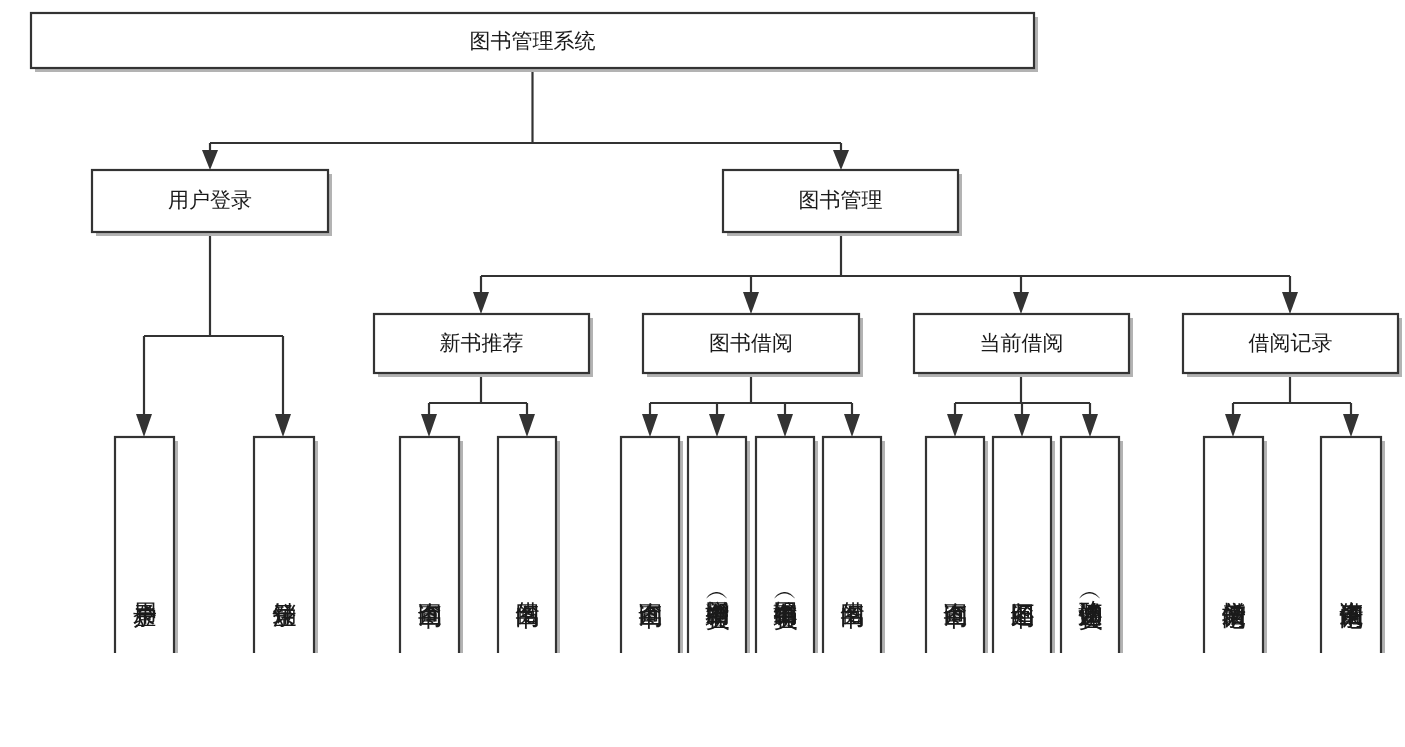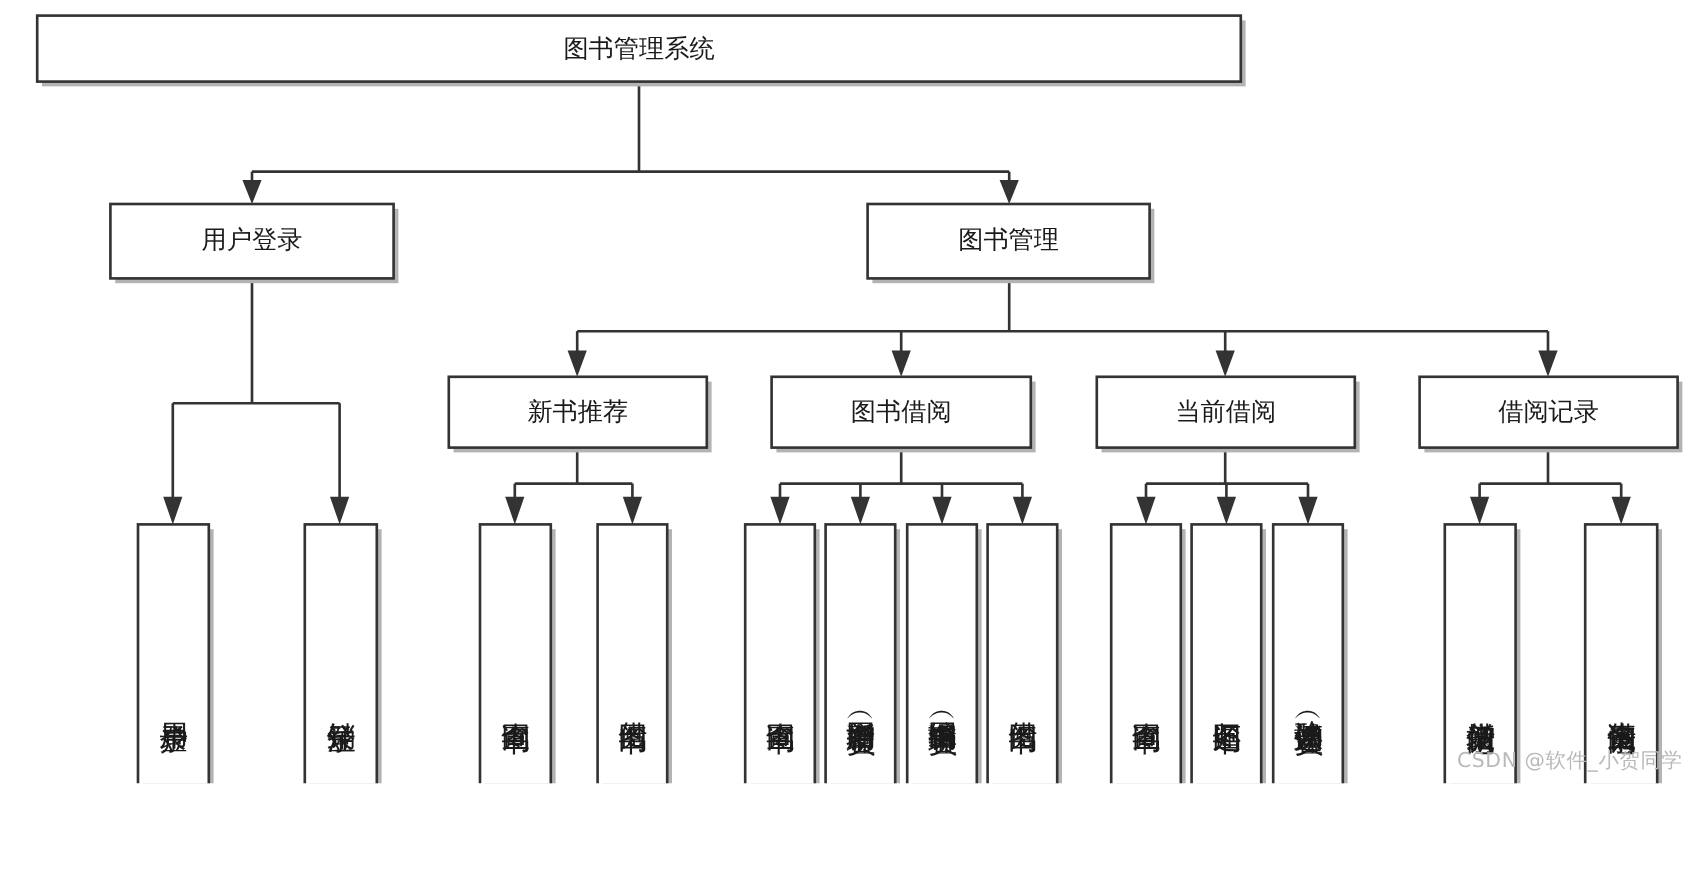--- a/index.html
+++ b/index.html
@@ -257,14 +257,13 @@
       <div class="node-label-v" style="left: 677px; top: 437px; width: 58px; height: 296px;">新增图书（管理员）</div>
       <div class="node-label-v" style="left: 745px; top: 437px; width: 58px; height: 296px;">编辑图书（管理员）</div>
       <div class="node-label-v" style="left: 812px; top: 437px; width: 58px; height: 296px;">借阅图书</div>
       <div class="node-label-v" style="left: 915px; top: 437px; width: 58px; height: 296px;">查询图书</div>
       <div class="node-label-v" style="left: 982px; top: 437px; width: 58px; height: 296px;">归还图书</div>
       <div class="node-label-v" style="left: 1050px; top: 437px; width: 58px; height: 296px;">确认归还（管理员）</div>
       <div class="node-label-v" style="left: 1193px; top: 437px; width: 59px; height: 296px;">新增借阅记录</div>
       <div class="node-label-v" style="left: 1310px; top: 437px; width: 60px; height: 296px;">查询借阅记录</div>
     </div>
 
-  <div class="watermark">CSDN @软件_小贺同学</div>
 </div>
 
 </body></html>

